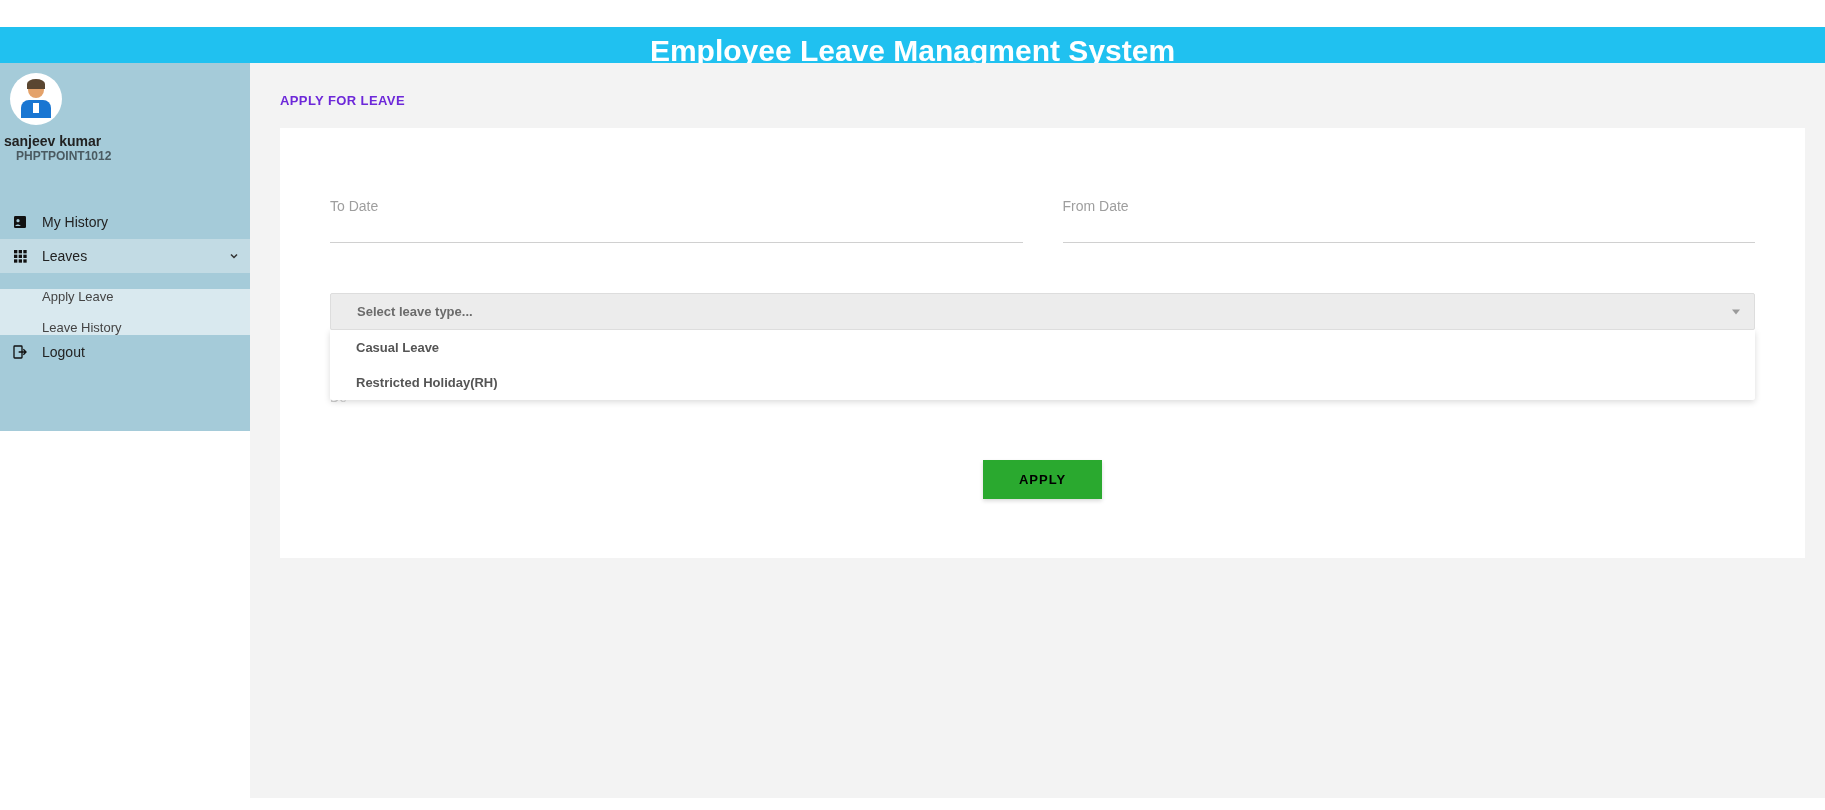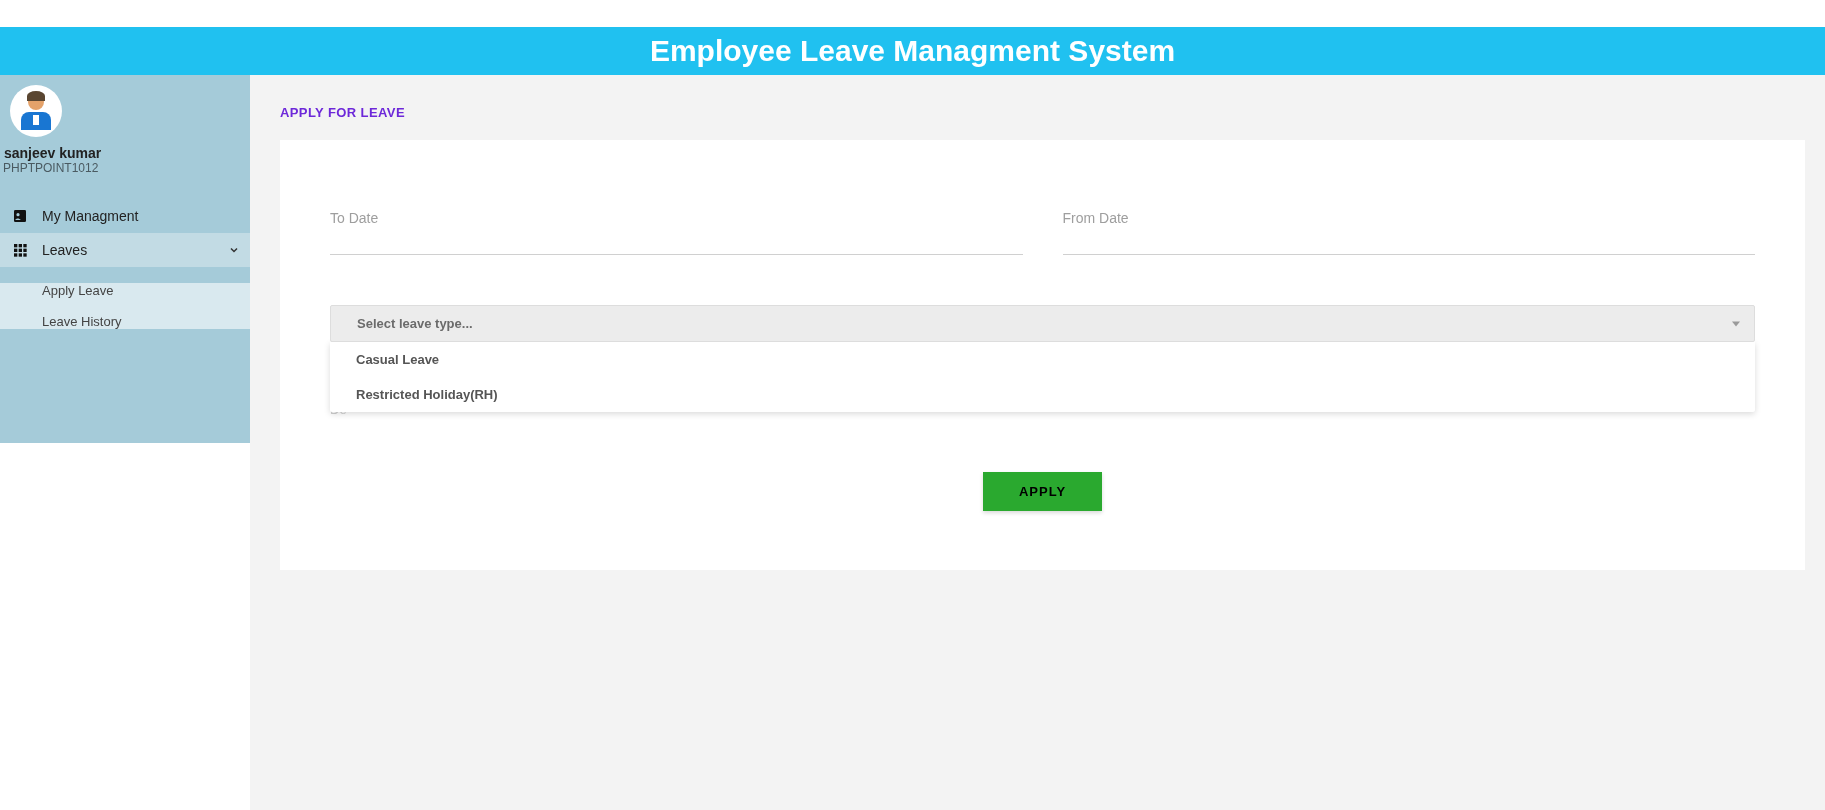--- a/index.html
+++ b/index.html
@@ -10,21 +10,21 @@
       height: 810px;
       overflow: hidden;
     }
     .above-banner {
       height: 25px;
       background: #fff;
     }
     .header-banner {
       background: #20c1f0;
       color: #fff;
-      height: 48px;
+      height: 36px;
       line-height: 48px;
       text-align: center;
       font-size: 30px;
       font-weight: bold;
       margin-top: 2px;
     }
     .main {
       display: flex;
       height: calc(100% - 75px);
     }
@@ -65,21 +65,21 @@
     .avatar-collar {
       width: 6px; height: 10px; background: #fff;
       position: absolute; bottom: 12px;
     }
     .user-name {
       font-size: 14px; font-weight: bold; color: #222;
       padding-left: 4px; margin-top: 4px;
     }
     .user-id {
       font-size: 12px; color: #4a5a61;
-      padding-left: 3px; margin-bottom: 24px;
+      padding-left: 16px; margin-bottom: 42px; font-weight: bold;
     }
     .nav { list-style: none; }
     .nav-item {
       display: flex; align-items: center;
       padding: 9px 10px 9px 10px;
       font-size: 14px; color: #222;
       cursor: pointer;
     }
     .nav-item .icon {
       width: 20px; margin-right: 12px; display: inline-flex; align-items: center; justify-content: center;
@@ -239,21 +239,21 @@
 
     <ul class="nav">
       <li class="nav-item">
         <span class="icon">
           <svg width="16" height="16" viewBox="0 0 24 24" fill="#111">
               <rect x="3" y="3" width="18" height="18" rx="2" fill="#111"></rect>
               <circle cx="9" cy="10" r="2.4" fill="#a5cbd9"></circle>
               <path d="M5 18c1-3 6-3 8-0" fill="#a5cbd9"></path>
             </svg>
         </span>
-        <span>My Managment</span>
+        <span>My History</span>
       </li>
       <li class="nav-item leaves-header">
         <span class="icon">
           <svg width="16" height="16" viewBox="0 0 24 24" fill="#111">
               <rect x="3" y="3" width="5" height="5"></rect>
               <rect x="10" y="3" width="5" height="5"></rect>
               <rect x="17" y="3" width="5" height="5"></rect>
               <rect x="3" y="10" width="5" height="5"></rect>
               <rect x="10" y="10" width="5" height="5"></rect>
               <rect x="17" y="10" width="5" height="5"></rect>
@@ -270,20 +270,29 @@
         </span>
       </li>
       <li class="nav-sub">
         <div class="sub-item">
           <span>Apply Leave</span>
         </div>
         <div class="sub-item">
           <span>Leave History</span>
         </div>
       </li>
+      <li class="nav-item">
+        <span class="icon">
+          <svg width="16" height="16" viewBox="0 0 24 24" fill="none" stroke="#111" stroke-width="2">
+              <rect x="3" y="3" width="12" height="18" rx="1"></rect>
+              <path d="M10 12h10M17 8l4 4-4 4"></path>
+            </svg>
+        </span>
+        <span>Logout</span>
+      </li>
     </ul>
   </aside>
 
   <section class="content">
     <div class="page-title">APPLY FOR LEAVE</div>
 
     <div class="card">
 
       <span class="select-hint">Se</span>
       <span class="detail-hint">De</span>

